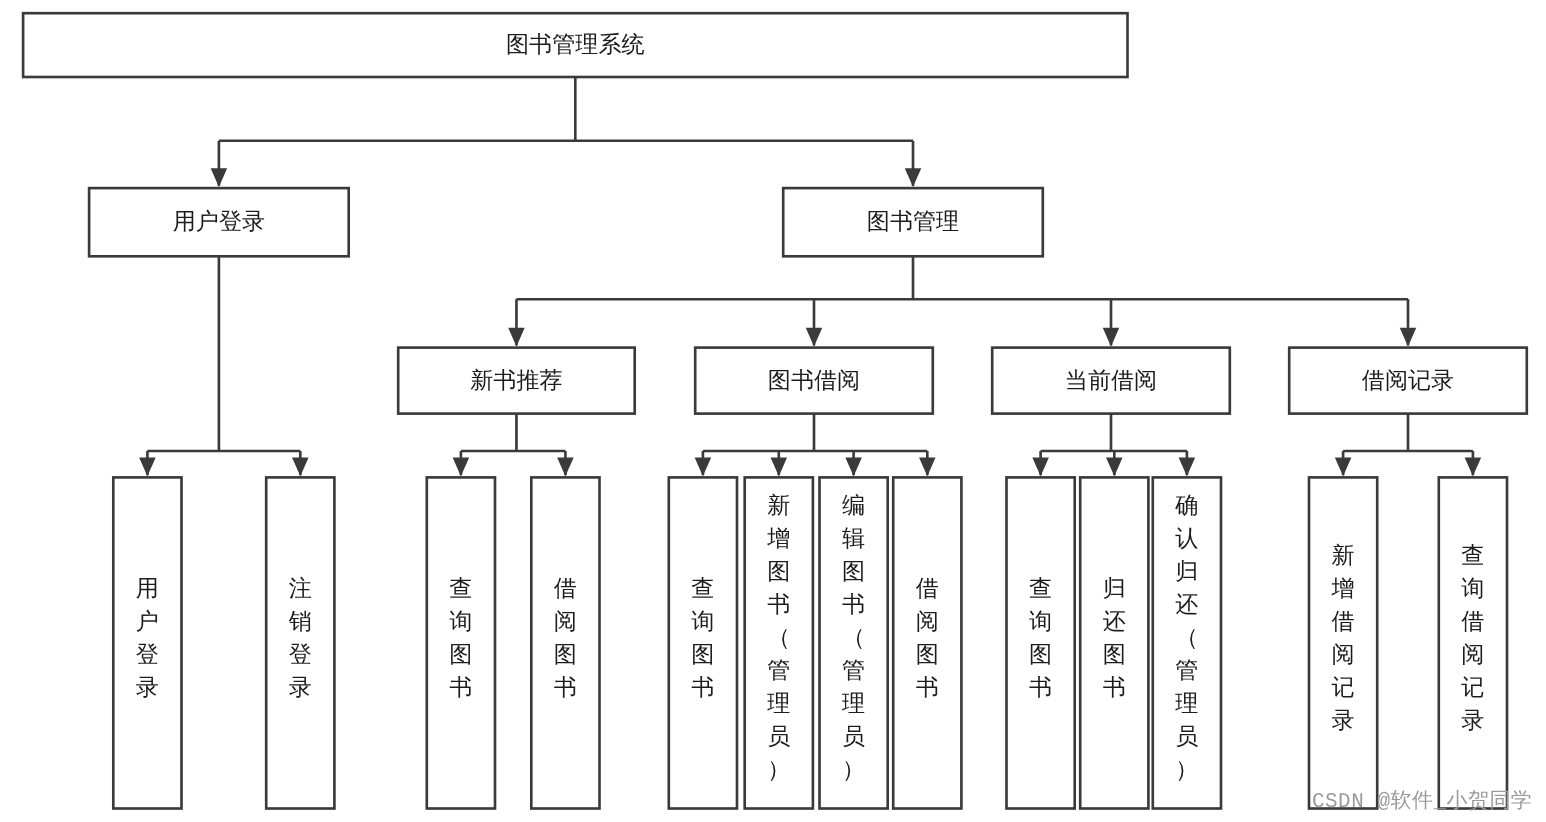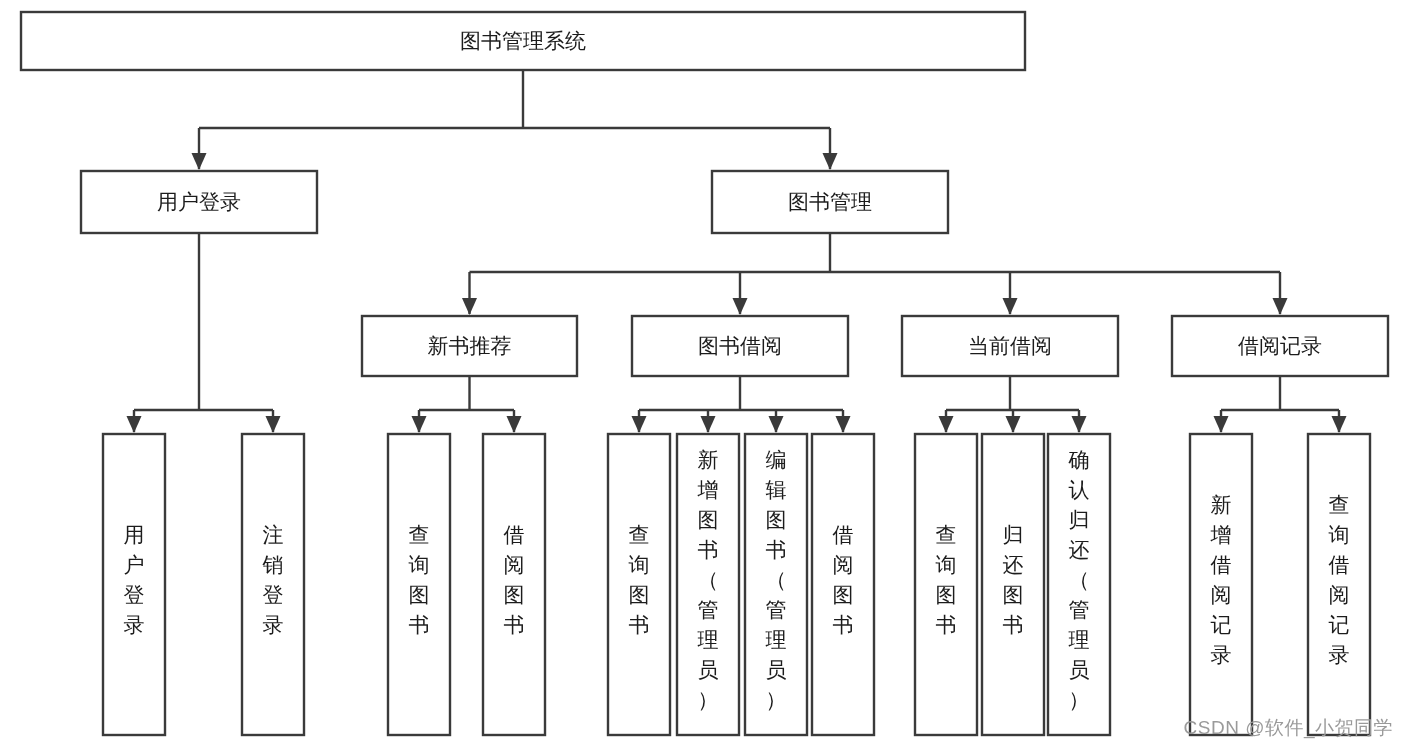--- a/index.html
+++ b/index.html
@@ -52,21 +52,21 @@
   .node-label-vertical {
     font-family: "Liberation Sans", "DejaVu Sans", sans-serif;
     fill: #1c1c1c;
     font-size: 21px;
     text-anchor: middle;
   }
   .watermark-text {
     position: absolute;
     right: 12px;
     bottom: 6px;
-    font-family: Liberation Sans, sans-serif;
+    font-family: Liberation Mono, monospace;
     font-size: 19px;
     color: #9a9a9a;
     white-space: nowrap;
     letter-spacing: 0.5px;
     user-select: none;
   }
 </style>
 </head>
 <body>
 

